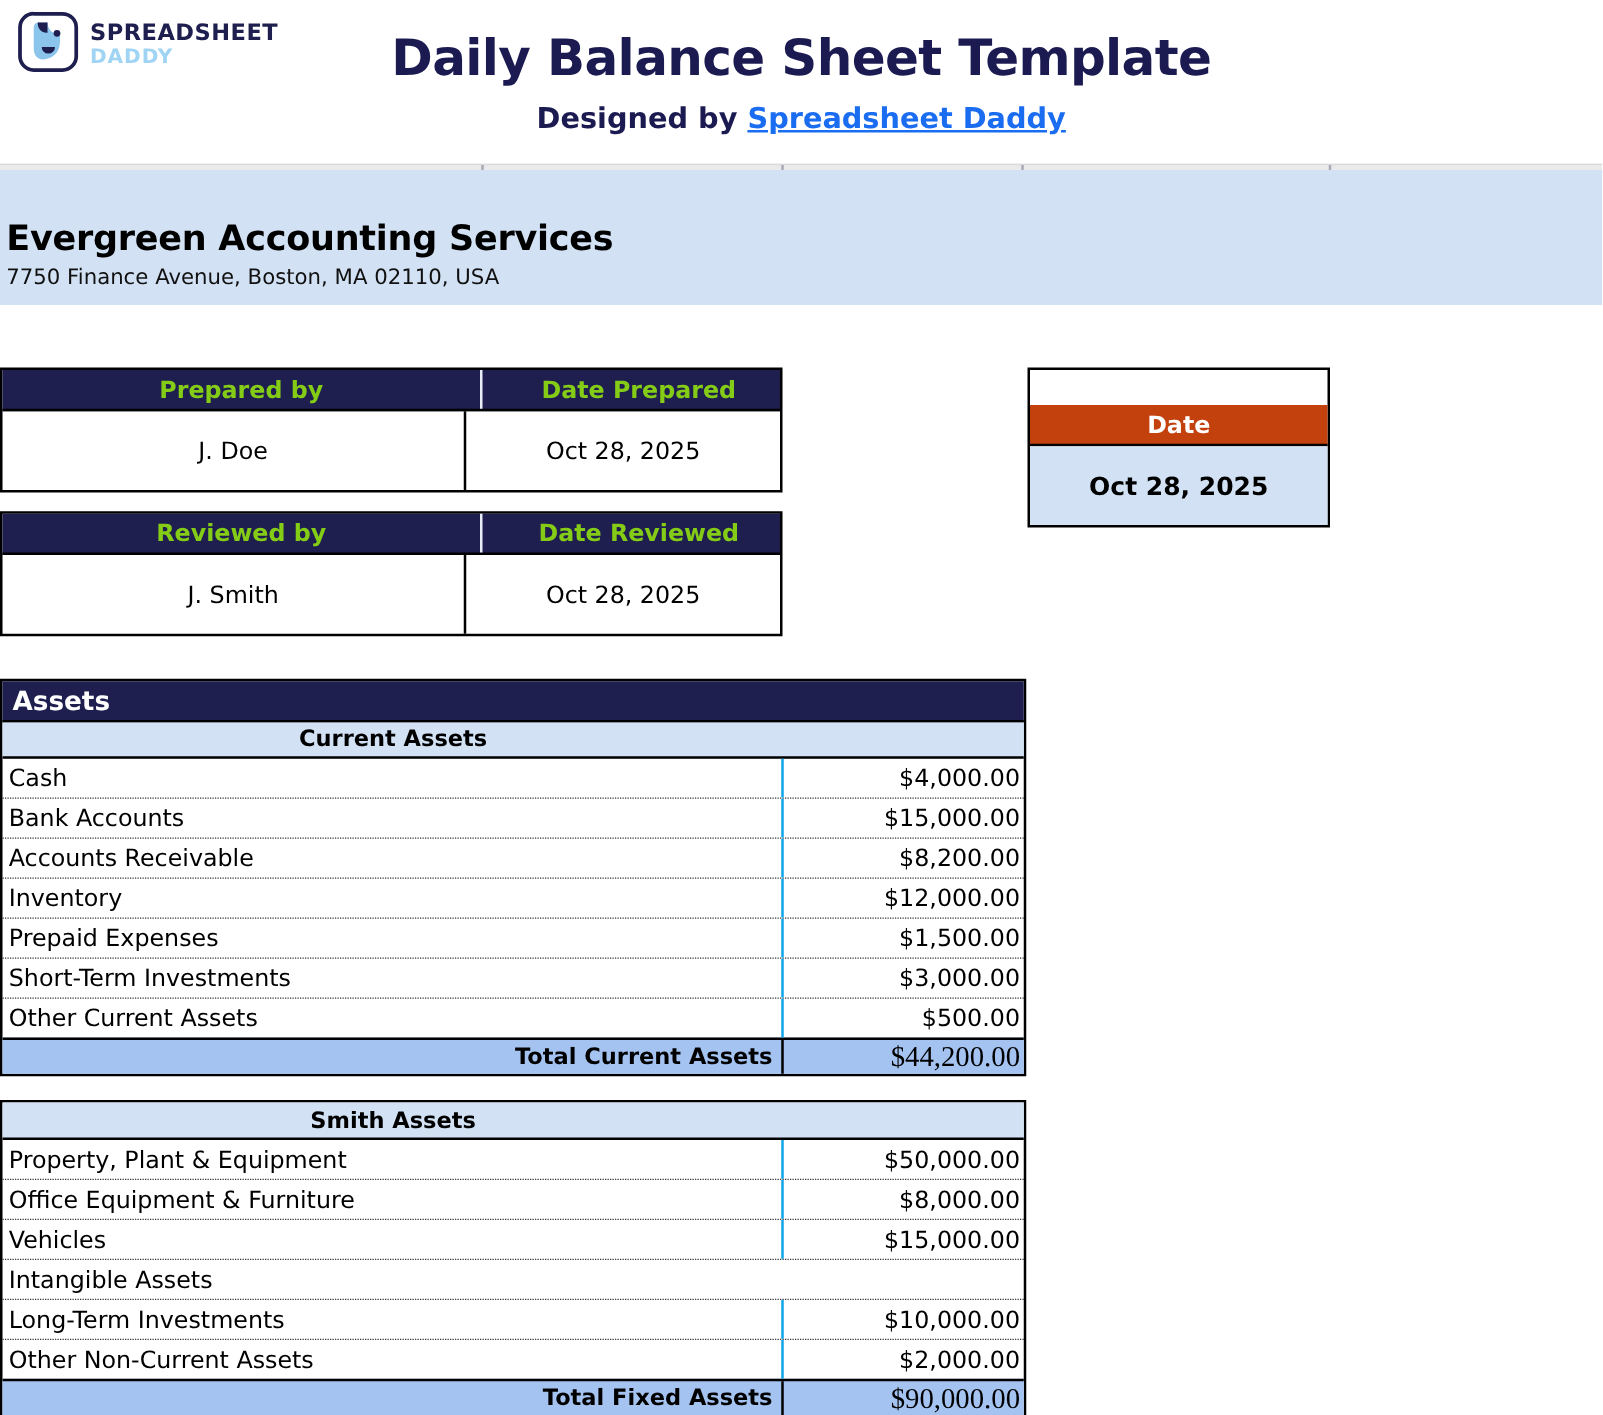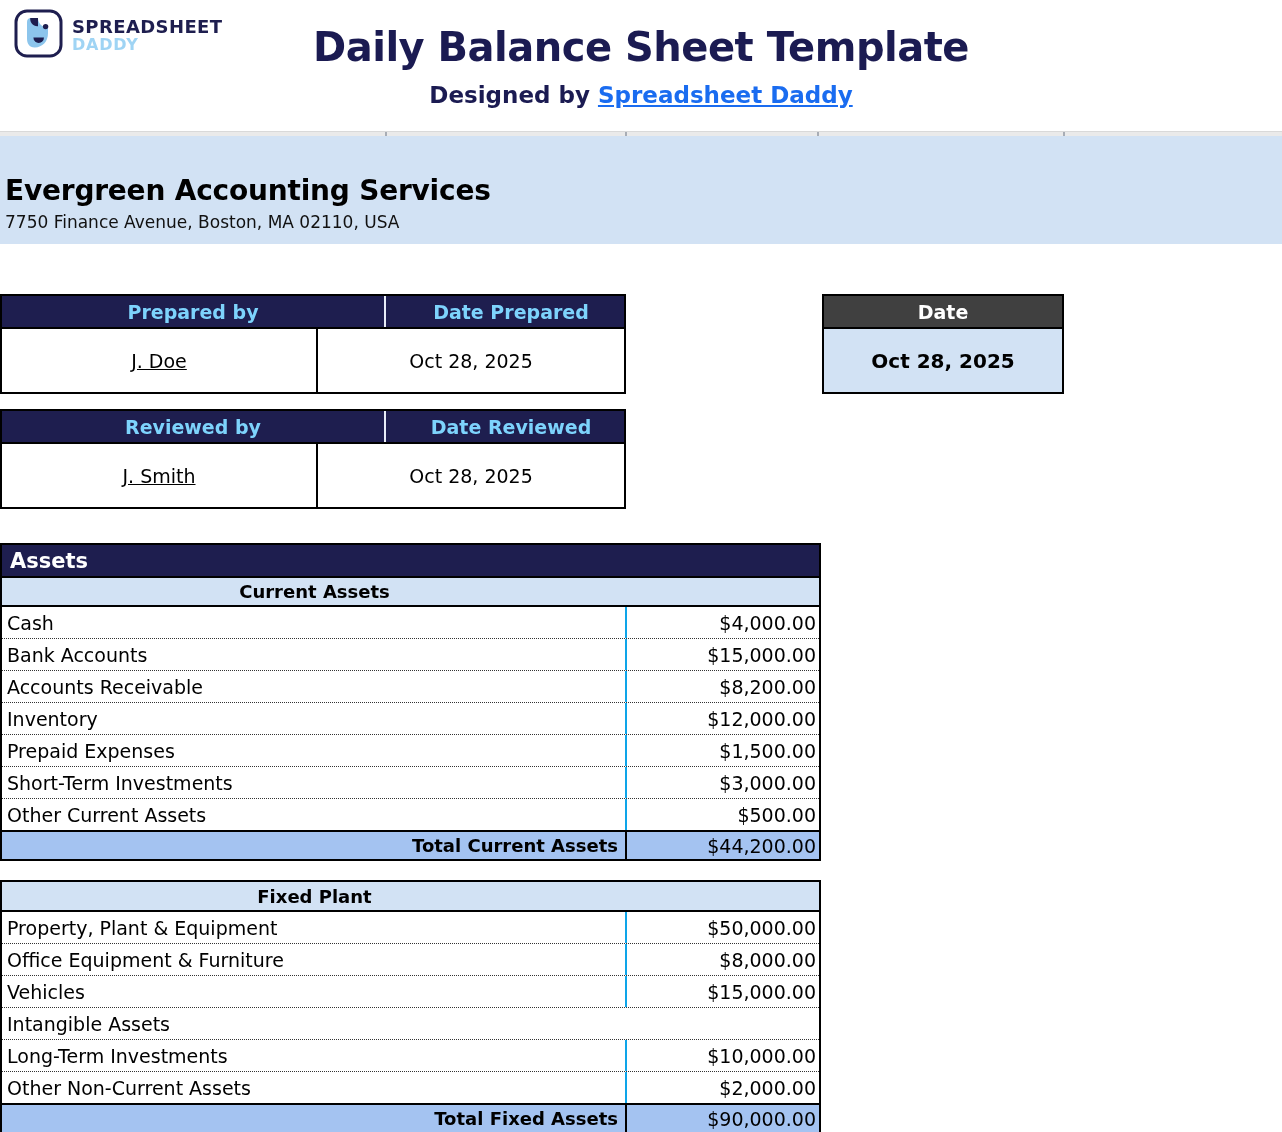--- a/index.html
+++ b/index.html
@@ -35,42 +35,42 @@
   .grid-tick { position:absolute; top:0; width:2px; height:5px; background:#a8adb5; }
   
   .company-band {
     position:absolute; top:136px; left:0; width:1282px; height:108px;
     background:#d2e2f4; padding:38px 0 0 5px;
   }
   .company-name { font-size:28px; font-weight:800; color:#000; letter-spacing:-.2px; }
   .company-address { font-size:17px; color:#111; margin-top:5px; }
   
   .meta-table { position:absolute; left:0; width:626px; border:2px solid #000; background:#fff; }
-  .mt-head { display:flex; height:33px; background:#1e1e4f; border-bottom:2px solid #000; color:#7dd3fc; font-weight:700; font-size:19px;gap:12px; }
+  .mt-head { display:flex; height:33px; background:#1e1e4f; border-bottom:2px solid #000; color:#84cc16; font-weight:700; font-size:19px;gap:12px; }
   .mt-head .c1 { width:384px; border-right:2px solid #e8edf8; display:flex; align-items:center; justify-content:center; }
   .mt-head .c2 { flex:1; display:flex; align-items:center; justify-content:center; }
   .mt-val { display:flex; height:63px; font-size:19px; }
-  .mt-val .c1 { width:316px; border-right:2px solid #000; display:flex; align-items:center; justify-content:center;text-decoration:underline; }
+  .mt-val .c1 { width:371px; border-right:2px solid #000; display:flex; align-items:center; justify-content:center; }
   .mt-val .c2 { flex:1; display:flex; align-items:center; justify-content:center; }
   .date-box { position:absolute; left:822px; top:294px; width:242px; border:2px solid #000; background:#fff; }
-  .db-head { height:33px; background:#404040; border-bottom:2px solid #000; color:#fff; font-weight:700; font-size:19px; display:flex; align-items:center; justify-content:center; }
+  .db-head { height:33px; background:#c2410c; border-bottom:2px solid #000; color:#fff; font-weight:700; font-size:19px; display:flex; align-items:center; justify-content:center;margin-top:28px; }
   .db-val { height:63px; background:#d2e2f4; font-weight:700; font-size:20px; display:flex; align-items:center; justify-content:center; }
   
   .sheet-box { position:absolute; left:0; width:821px; border:2px solid #000; background:#fff; }
   .sec-head { height:33px; background:#1e1e4f; border-bottom:2px solid #000; color:#fff; font-weight:700; font-size:21px; display:flex; align-items:center; padding-left:8px; }
   .sub-row { height:29px; background:#d2e2f4; border-bottom:2px solid #000; display:flex; }
   .sub-row.tall { height:30px; }
   .sub-left { width:625px; display:flex; align-items:center; justify-content:center; font-weight:700; font-size:18px; }
   .a-row { display:flex; height:32px; border-bottom:1px dotted #333; }
   .a-row.last { height:31px; border-bottom:none; }
   .a-lbl { width:623px; display:flex; align-items:center; padding-left:5px; font-size:19px; }
   .a-val { flex:1; border-left:2px solid #0ea5e9; display:flex; align-items:center; justify-content:flex-end; padding-right:3px; font-size:19px; }
   .t-row { display:flex; height:29px; border-top:2px solid #000; background:#a4c3f1; }
   .t-lbl { width:623px; display:flex; align-items:center; justify-content:flex-end; padding-right:7px; font-weight:700; font-size:18px; }
-  .t-val { flex:1; border-left:2px solid #000; display:flex; align-items:center; justify-content:flex-end; padding-right:3px; font-size:19px; }
+  .t-val { flex:1; border-left:2px solid #000; display:flex; align-items:center; justify-content:flex-end; padding-right:3px; font-size:23px;font-family:Liberation Serif, serif; }
 </style>
 </head>
 <body>
 
 <div class="page">
 
   <div class="logo-wrap">
     <span>
       <svg width="49" height="49" viewBox="0 0 49 49">
         <rect x="2" y="2" width="45" height="45" rx="11" fill="#ffffff" stroke="#1e1e4f" stroke-width="3"></rect>
@@ -165,21 +165,21 @@
       <div class="a-val">$500.00</div>
     </div>
     <div class="t-row">
       <div class="t-lbl">Total Current Assets</div>
       <div class="t-val">$44,200.00</div>
     </div>
   </div>
 
   <div class="sheet-box" style="top:880px">
     <div class="sub-row tall">
-      <div class="sub-left">Fixed Plant</div>
+      <div class="sub-left">Smith Assets</div>
     </div>
     <div class="a-row">
       <div class="a-lbl">Property, Plant &amp; Equipment</div>
       <div class="a-val">$50,000.00</div>
     </div>
     <div class="a-row">
       <div class="a-lbl">Office Equipment &amp; Furniture</div>
       <div class="a-val">$8,000.00</div>
     </div>
     <div class="a-row">

